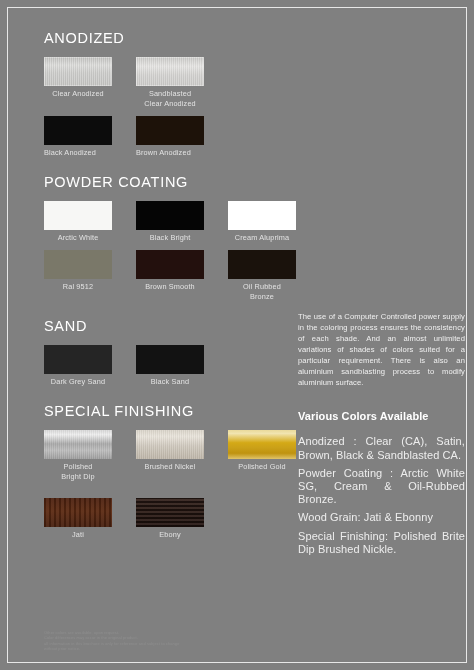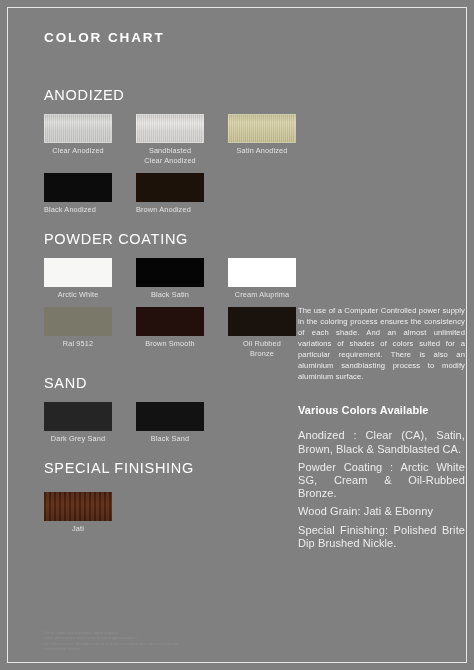--- a/index.html
+++ b/index.html
@@ -136,41 +136,36 @@
   }
   .disclaimer-line.justify { text-align: justify; }
 </style>
 </head>
 <body style="background: rgb(128, 128, 128);">
 
 <div class="page-border"></div>
 
 <div class="page">
 
-  <div class="chart-title">COLOR CHART</div>
 
   <div class="body-cols">
 
     <div class="left-col">
 
       <div class="section">
         <div class="section-title">ANODIZED</div>
         <div class="swatch-grid">
           <div class="swatch-cell">
             <span class="swatch" style="background: repeating-linear-gradient(90deg, rgba(255, 255, 255, 0.16) 0px, rgba(255, 255, 255, 0.16) 1px, rgba(0, 0, 0, 0.05) 1px, rgba(0, 0, 0, 0.05) 2px), linear-gradient(rgb(194, 194, 192) 0%, rgb(220, 220, 218) 28%, rgb(205, 205, 203) 55%, rgb(198, 198, 196) 100%); box-shadow: rgba(255, 255, 255, 0.3) 0px 0px 0px 1px inset;"></span>
             <div class="swatch-label">Clear Anodized</div>
           </div>
           <div class="swatch-cell">
             <span class="swatch" style="background: repeating-linear-gradient(90deg, rgba(255, 255, 255, 0.18) 0px, rgba(255, 255, 255, 0.18) 1px, rgba(0, 0, 0, 0.04) 1px, rgba(0, 0, 0, 0.04) 2px), linear-gradient(rgb(201, 200, 198) 0%, rgb(228, 227, 225) 32%, rgb(210, 209, 207) 62%, rgb(203, 202, 200) 100%); box-shadow: rgba(255, 255, 255, 0.32) 0px 0px 0px 1px inset;"></span>
             <div class="swatch-label">Sandblasted<br>Clear Anodized</div>
           </div>
-          <div class="swatch-cell">
-            <span class="swatch" style="background: repeating-linear-gradient(90deg, rgba(255, 255, 255, 0.13) 0px, rgba(255, 255, 255, 0.13) 1px, rgba(0, 0, 0, 0.05) 1px, rgba(0, 0, 0, 0.05) 2px), linear-gradient(rgb(195, 189, 146) 0%, rgb(214, 208, 166) 30%, rgb(205, 199, 155) 60%, rgb(192, 186, 143) 100%); box-shadow: rgba(255, 255, 255, 0.22) 0px 0px 0px 1px inset;"></span>
-            <div class="swatch-label">Satin Anodized</div>
-          </div>
         </div>
         <div class="row-spacer"></div>
         <div class="swatch-grid">
           <div class="swatch-cell">
             <span class="swatch" style="background: rgb(12, 12, 12);"></span>
             <div class="swatch-label left-align">Black Anodized</div>
           </div>
           <div class="swatch-cell">
             <span class="swatch" style="background: rgb(29, 18, 9);"></span>
             <div class="swatch-label left-align">Brown Anodized</div>
@@ -180,21 +175,21 @@
 
       <div class="section">
         <div class="section-title">POWDER COATING</div>
         <div class="swatch-grid">
           <div class="swatch-cell">
             <span class="swatch" style="background: rgb(247, 247, 245);"></span>
             <div class="swatch-label">Arctic White</div>
           </div>
           <div class="swatch-cell">
             <span class="swatch" style="background: rgb(5, 5, 5);"></span>
-            <div class="swatch-label">Black Satin</div>
+            <div class="swatch-label">Black Bright</div>
           </div>
           <div class="swatch-cell">
             <span class="swatch" style="background: rgb(255, 255, 255);"></span>
             <div class="swatch-label">Cream Aluprima</div>
           </div>
         </div>
         <div class="row-spacer"></div>
         <div class="swatch-grid">
           <div class="swatch-cell">
             <span class="swatch" style="background: rgb(122, 120, 105);"></span>
@@ -220,27 +215,45 @@
           </div>
           <div class="swatch-cell">
             <span class="swatch" style="background: rgb(18, 18, 18);"></span>
             <div class="swatch-label">Black Sand</div>
           </div>
         </div>
       </div>
 
       <div class="section">
         <div class="section-title">SPECIAL FINISHING</div>
+        <div class="swatch-grid">
+          <div class="swatch-cell">
+            <span class="swatch" style="background: repeating-linear-gradient(90deg, rgba(255, 255, 255, 0.1) 0px, rgba(255, 255, 255, 0.1) 1px, rgba(0, 0, 0, 0.04) 1px, rgba(0, 0, 0, 0.04) 2px), linear-gradient(rgb(216, 216, 216) 0%, rgb(238, 238, 238) 16%, rgb(169, 169, 169) 48%, rgb(189, 189, 189) 70%, rgb(158, 158, 158) 100%);"></span>
+            <div class="swatch-label">Polished<br>Bright Dip</div>
+          </div>
+          <div class="swatch-cell">
+            <span class="swatch" style="background: repeating-linear-gradient(90deg, rgba(255, 255, 255, 0.12) 0px, rgba(255, 255, 255, 0.12) 1px, rgba(0, 0, 0, 0.04) 1px, rgba(0, 0, 0, 0.04) 2px), linear-gradient(rgb(217, 211, 201) 0%, rgb(232, 227, 218) 22%, rgb(207, 200, 189) 55%, rgb(189, 181, 168) 100%);"></span>
+            <div class="swatch-label">Brushed Nickel</div>
+          </div>
+          <div class="swatch-cell">
+            <span class="swatch" style="background: linear-gradient(rgb(233, 217, 154) 0%, rgb(241, 228, 176) 12%, rgb(212, 169, 22) 44%, rgb(202, 160, 24) 62%, rgb(191, 147, 15) 80%, rgb(224, 196, 106) 100%);"></span>
+            <div class="swatch-label">Polished Gold</div>
+          </div>
+        </div>
       </div>
 
       <div class="section">
         <div class="swatch-grid">
           <div class="swatch-cell">
             <span class="swatch" style="background: repeating-linear-gradient(90deg, rgba(0, 0, 0, 0.17) 0px, rgba(0, 0, 0, 0.17) 2px, rgba(255, 255, 255, 0.05) 2px, rgba(255, 255, 255, 0.05) 5px), linear-gradient(rgb(77, 34, 16) 0%, rgb(92, 42, 18) 45%, rgb(71, 32, 15) 100%);"></span>
             <div class="swatch-label">Jati</div>
+          </div>
+          <div class="swatch-cell">
+            <span class="swatch" style="background: repeating-linear-gradient(0deg, rgba(0, 0, 0, 0.42) 0px, rgba(0, 0, 0, 0.42) 2px, rgba(255, 255, 255, 0.07) 2px, rgba(255, 255, 255, 0.07) 4px), linear-gradient(rgb(50, 32, 26) 0%, rgb(43, 26, 20) 50%, rgb(36, 21, 17) 100%);"></span>
+            <div class="swatch-label">Ebony</div>
           </div>
         </div>
       </div>
     </div>
 
     <div class="right-col">
       <div class="intro-para">The use of a Computer Controlled power supply in the coloring process ensures the consistency of each shade. And an almost unlimited variations of shades of colors suited for a particular requirement. There is also an aluminium sandblasting process to modify aluminium surface.</div>
       <div class="avail-title">Various Colors Available</div>
       <div class="avail-item">Anodized : Clear (CA), Satin, Brown, Black &amp; Sandblasted CA.</div>
       <div class="avail-item">Powder Coating : Arctic White SG, Cream &amp; Oil-Rubbed Bronze.</div>

